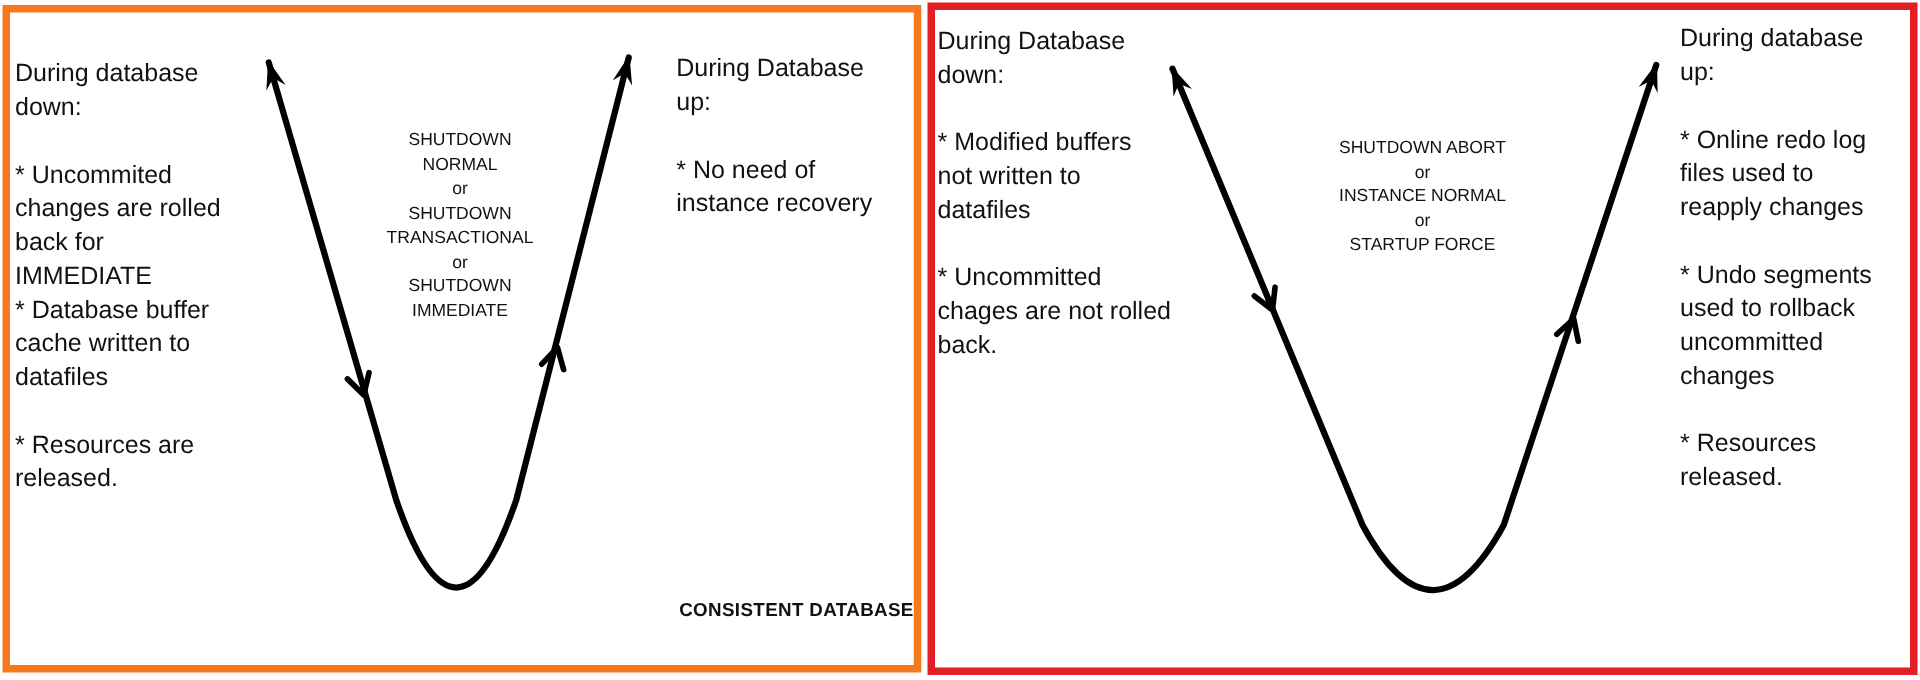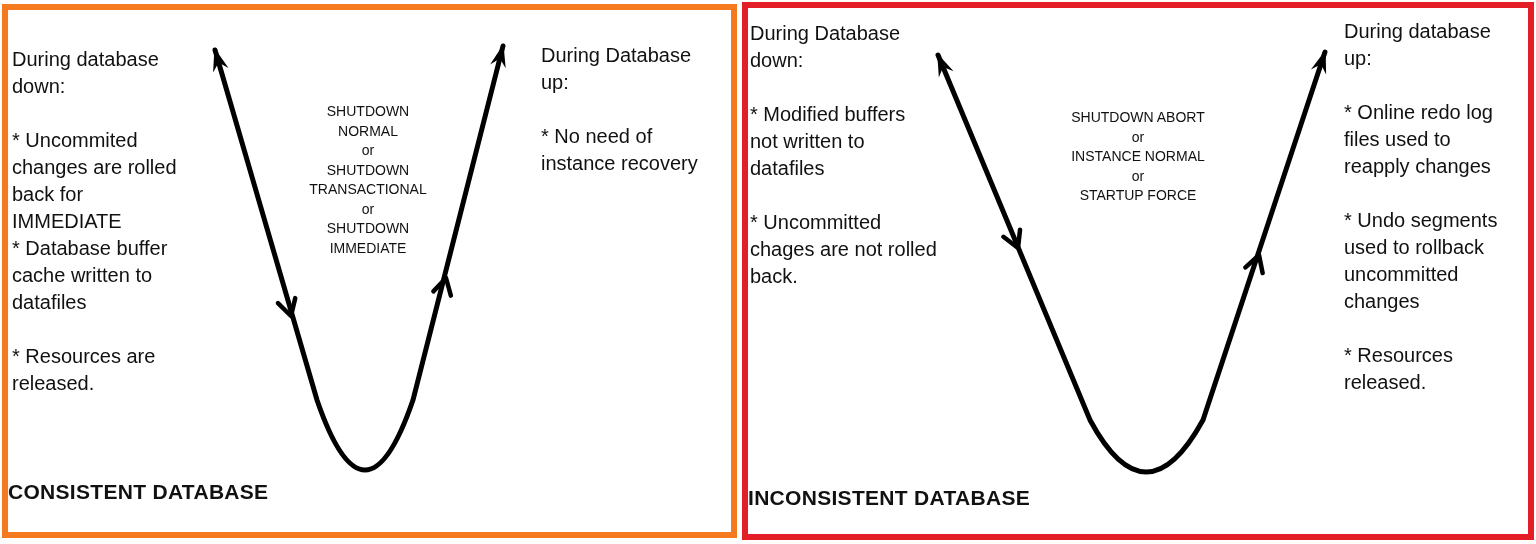--- a/index.html
+++ b/index.html
@@ -4,22 +4,22 @@
 <style>
   html,body{margin:0;padding:0;background:#fdfdfd;}
   .stage{position:relative;width:1536px;height:544px;background:#fdfdfd;overflow:hidden;
          font-family:"Liberation Sans","DejaVu Sans",sans-serif;color:#111;}
   .panel{position:absolute;box-sizing:border-box;border:6px solid #701a75;background:#fff;}
   .panel-left{left:2px;top:4px;width:735px;height:534px;}
   .panel-right{left:742px;top:2px;width:792px;height:538px;}
   .curve{position:absolute;left:0;top:0;width:100%;height:100%;}
   .tblock{position:absolute;font-size:20px;line-height:27px;white-space:pre-line;}
   .center-block{position:absolute;font-size:14px;line-height:19.5px;text-align:center;white-space:pre-line;}
-  .panel-label{position:absolute;left:0;right:0;text-align:left;font-weight:bold;
-               font-size:21px;letter-spacing:0.3px;}
+  .panel-label{position:absolute;left:0;right:0;text-align:right;font-weight:bold;
+               font-size:15px;letter-spacing:0.3px;}
   .stroke{fill:none;stroke:#000;stroke-width:5;stroke-linecap:round;}
   .chev{fill:none;stroke:#000;stroke-width:4.5;stroke-linecap:round;stroke-linejoin:round;}
   .head{fill:#000;stroke:none;}
 </style>
 </head>
 <body>
 
 <div class="stage">
 
   <section class="panel panel-left" style="border-color: rgb(244, 121, 31);">
@@ -89,16 +89,15 @@
 files used to
 reapply changes
 
 * Undo segments
 used to rollback
 uncommitted
 changes
 
 * Resources
 released.</div>
-    <div class="panel-label" style="top:478px;">INCONSISTENT DATABASE</div>
   </section>
 
 </div>
 
 </body></html>

